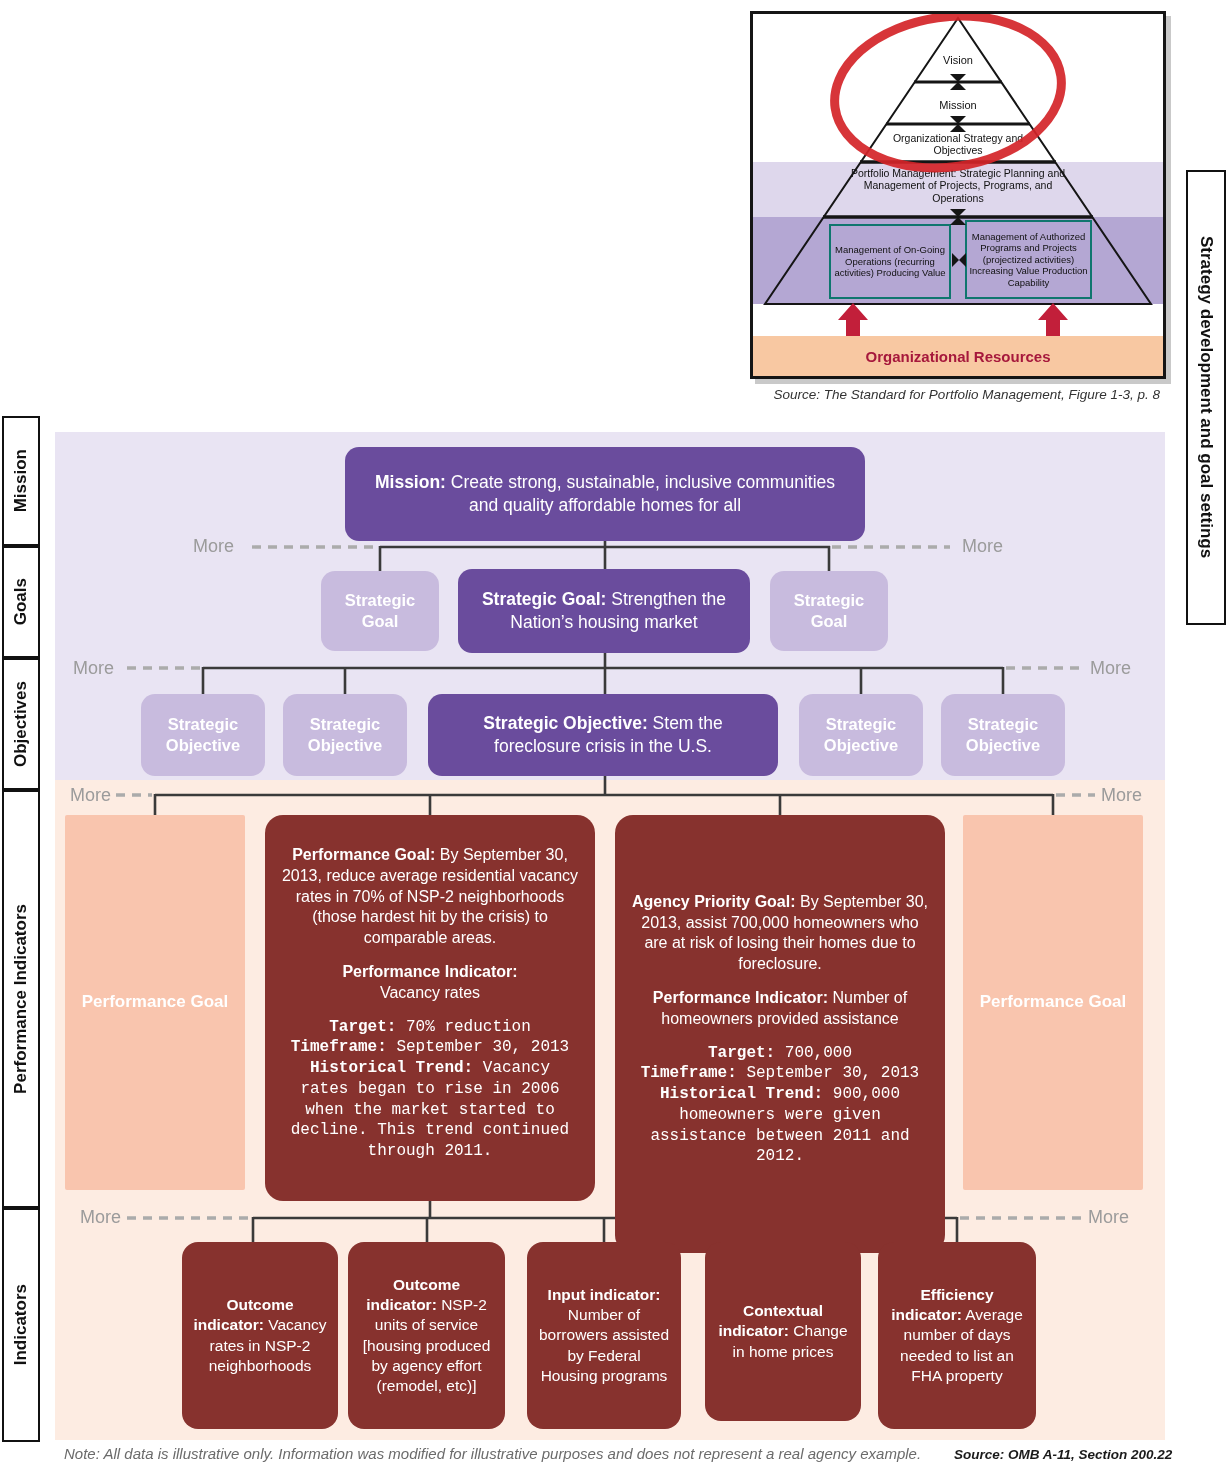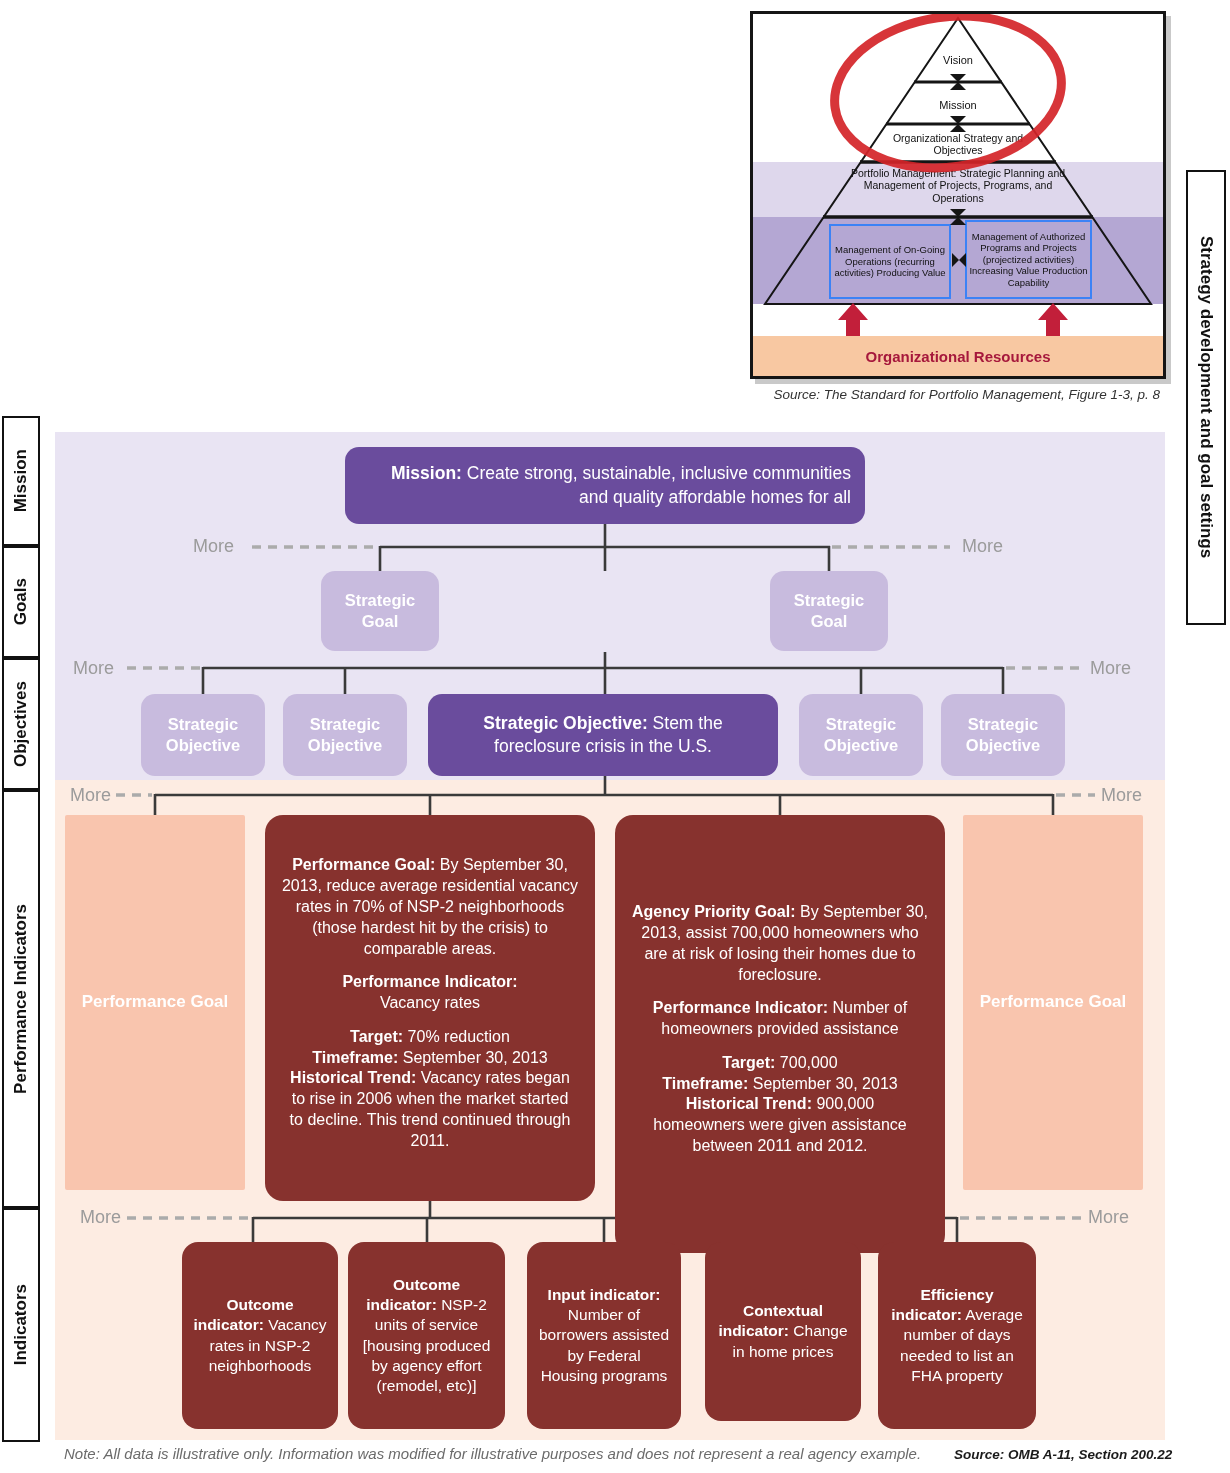--- a/index.html
+++ b/index.html
@@ -25,34 +25,34 @@
   .side-right{position:absolute;left:1186px;top:170px;width:40px;height:455px;background:#fff;border:2.5px solid #111;
     display:flex;align-items:center;justify-content:center;box-sizing:border-box;}
   .side-right span{writing-mode:vertical-rl;font-weight:bold;font-size:17px;white-space:nowrap;}
 
   .flowbox{position:absolute;color:#fff;display:flex;align-items:center;justify-content:center;
     text-align:center;padding:8px 14px;box-sizing:border-box;border-radius:14px;}
   .purple-dark{background:var(--purple-dark);font-size:17.5px;line-height:1.32;}
   .purple-light{background:var(--purple-light);font-weight:bold;font-size:16.5px;line-height:1.3;}
   .maroonbox{background:var(--maroon);border-radius:18px;font-size:16px;line-height:1.3;}
   .maroonbox p{margin:0 0 13px;}
-  .maroonbox p:last-child{margin:9px;}
+  .maroonbox p:last-child{margin:9px;font-family:Liberation Mono, monospace;}
   .salmonbox{background:var(--salmon-light);font-weight:bold;font-size:17px;border-radius:2px;line-height:1.35;}
   .indbox{font-size:15.5px;border-radius:16px;padding:8px 10px;}
 
   .more{position:absolute;color:#9b9b9b;font-size:18px;}
 
   .inset{position:absolute;left:750px;top:11px;width:410px;height:362px;background:#fff;
     border:3px solid #151515;box-sizing:content-box;box-shadow:5px 5px 0 #c9c9c9;}
   .band{position:absolute;left:0;width:100%;}
   .orange-bar{background:var(--orange-bar);display:flex;align-items:center;justify-content:center;}
   .orange-bar span{font-weight:bold;color:#a6183c;font-size:15px;}
   .ptext{position:absolute;width:100%;text-align:center;font-size:11px;line-height:1.18;}
   .ptext-portfolio{left:95px;width:220px;font-size:10.5px;}
-  .pbox{position:absolute;border:2px solid #3b82f6;display:flex;align-items:center;justify-content:center;
+  .pbox{position:absolute;border:2px solid #0f766e;display:flex;align-items:center;justify-content:center;
     text-align:center;font-size:9.5px;line-height:1.2;padding:2px;box-sizing:border-box;}
   .inset svg{position:absolute;left:0;top:0;pointer-events:none;}
   .inset-source{position:absolute;left:760px;top:387px;width:400px;text-align:right;
     font-style:italic;font-size:13.5px;color:#333;}
 
   .note{position:absolute;left:64px;top:1445px;font-style:italic;font-size:15px;color:#6b6b6b;}
   .source2{position:absolute;left:942px;top:1447px;font-style:italic;font-weight:bold;font-size:13.5px;color:#1a1a1a;margin-left:12px;}
 </style>
 </head>
 <body>
@@ -152,27 +152,30 @@
         <polygon points="197,211 213,211 205,203" fill="#151515"></polygon>
       <polygon points="199,239 199,253 206,246" fill="#151515"></polygon>
         <polygon points="213,239 213,253 206,246" fill="#151515"></polygon>
       <polygon points="93,322 93,306 85,306 100,289 115,306 107,306 107,322" fill="#c21f3a"></polygon>
       <polygon points="293,322 293,306 285,306 300,289 315,306 307,306 307,322" fill="#c21f3a"></polygon>
       <ellipse cx="195" cy="78" rx="114" ry="75" fill="none" stroke="#d42428" stroke-width="9" opacity="0.92" transform="rotate(-8 195 78)"></ellipse>
     </svg>
   </div>
   <div class="inset-source">Source: The Standard for Portfolio Management, Figure 1-3, p. 8</div>
 
-  <div class="flowbox purple-dark" style="left:345px;top:447px;width:520px;height:77px;text-align:right;">
+  <div class="flowbox purple-dark" style="left:345px;top:447px;width:520px;height:94px;">
     <div><b>Mission:</b> <span>Create strong, sustainable, inclusive communities and quality affordable homes for all</span></div>
   </div>
 
   <div class="flowbox purple-light" style="left:321px;top:571px;width:118px;height:80px;">
       <span>Strategic Goal</span>
     </div>
+  <div class="flowbox purple-dark" style="left:458px;top:569px;width:292px;height:84px;">
+    <div><b>Strategic Goal:</b> <span>Strengthen the Nation’s housing market</span></div>
+  </div>
   <div class="flowbox purple-light" style="left:770px;top:571px;width:118px;height:80px;">
       <span>Strategic Goal</span>
     </div>
 
   <div class="flowbox purple-light" style="left:141px;top:694px;width:124px;height:82px;">
       <span>Strategic Objective</span>
     </div>
   <div class="flowbox purple-light" style="left:283px;top:694px;width:124px;height:82px;">
       <span>Strategic Objective</span>
     </div>

